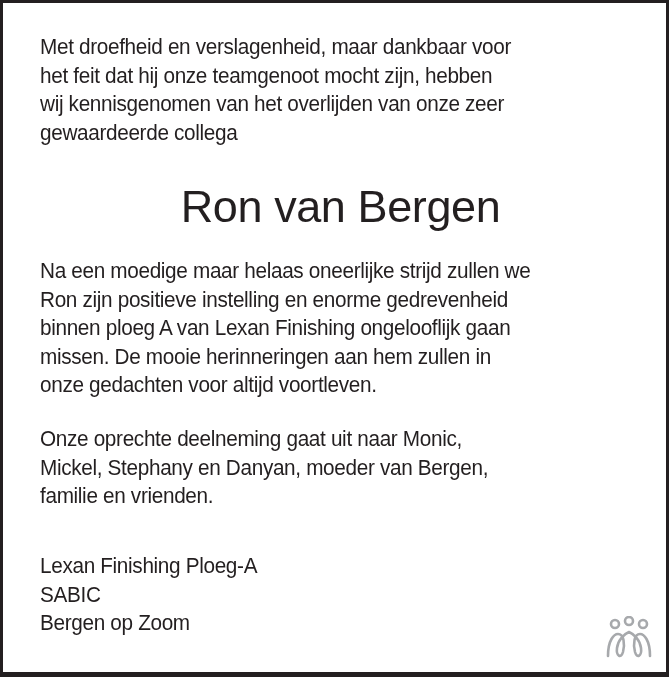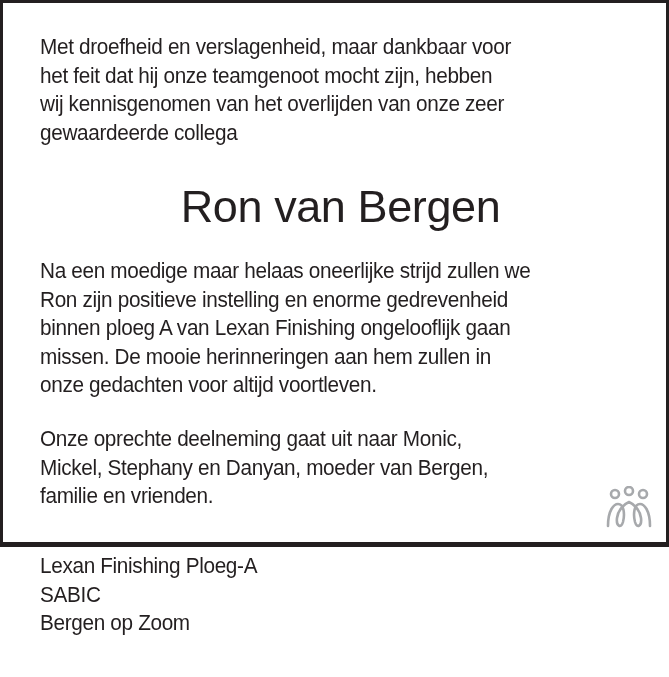--- a/index.html
+++ b/index.html
@@ -9,21 +9,21 @@
     }
     body {
       width: 669px;
       height: 677px;
       overflow: hidden;
     }
     .card {
       position: relative;
       box-sizing: border-box;
       width: 669px;
-      height: 547px;
+      height: 677px;
       background: #ffffff;
       border-top: 3px solid #231f20;
       border-left: 3px solid #231f20;
       border-right: 3px solid #231f20;
       border-bottom: 5px solid #231f20;
       font-family: "Liberation Sans", sans-serif;
       color: #231f20;
     }
     .para {
       position: absolute;

